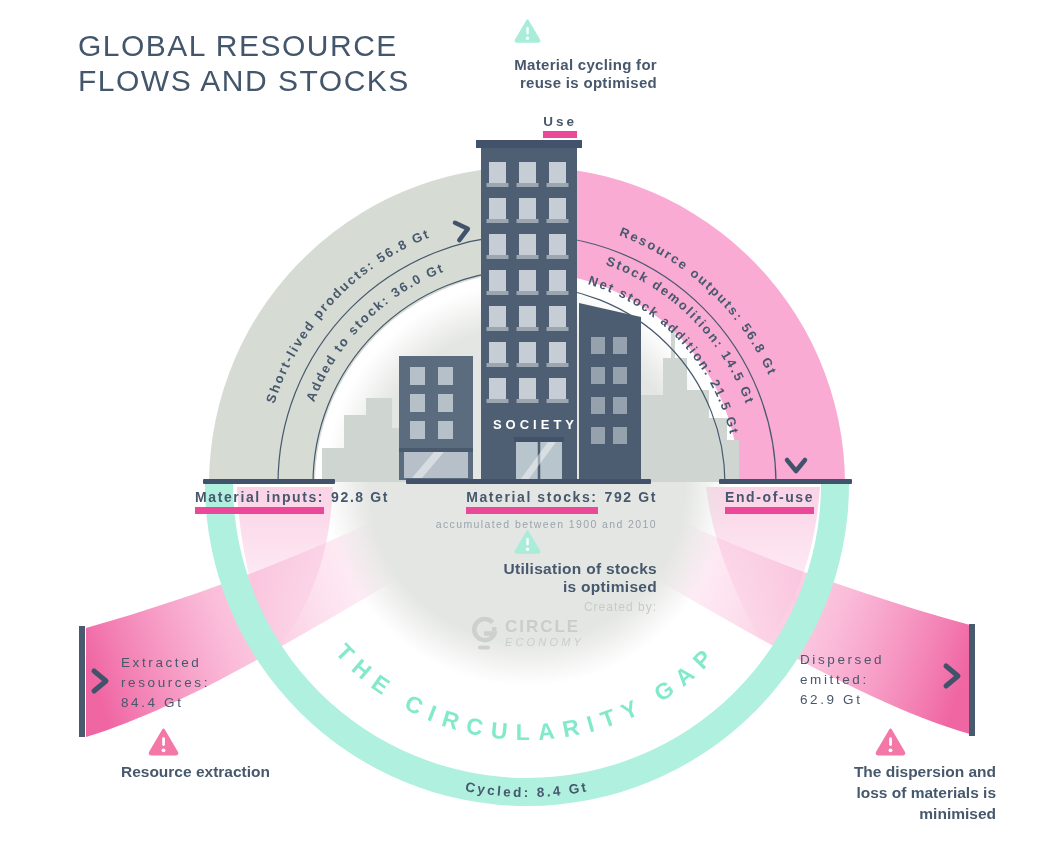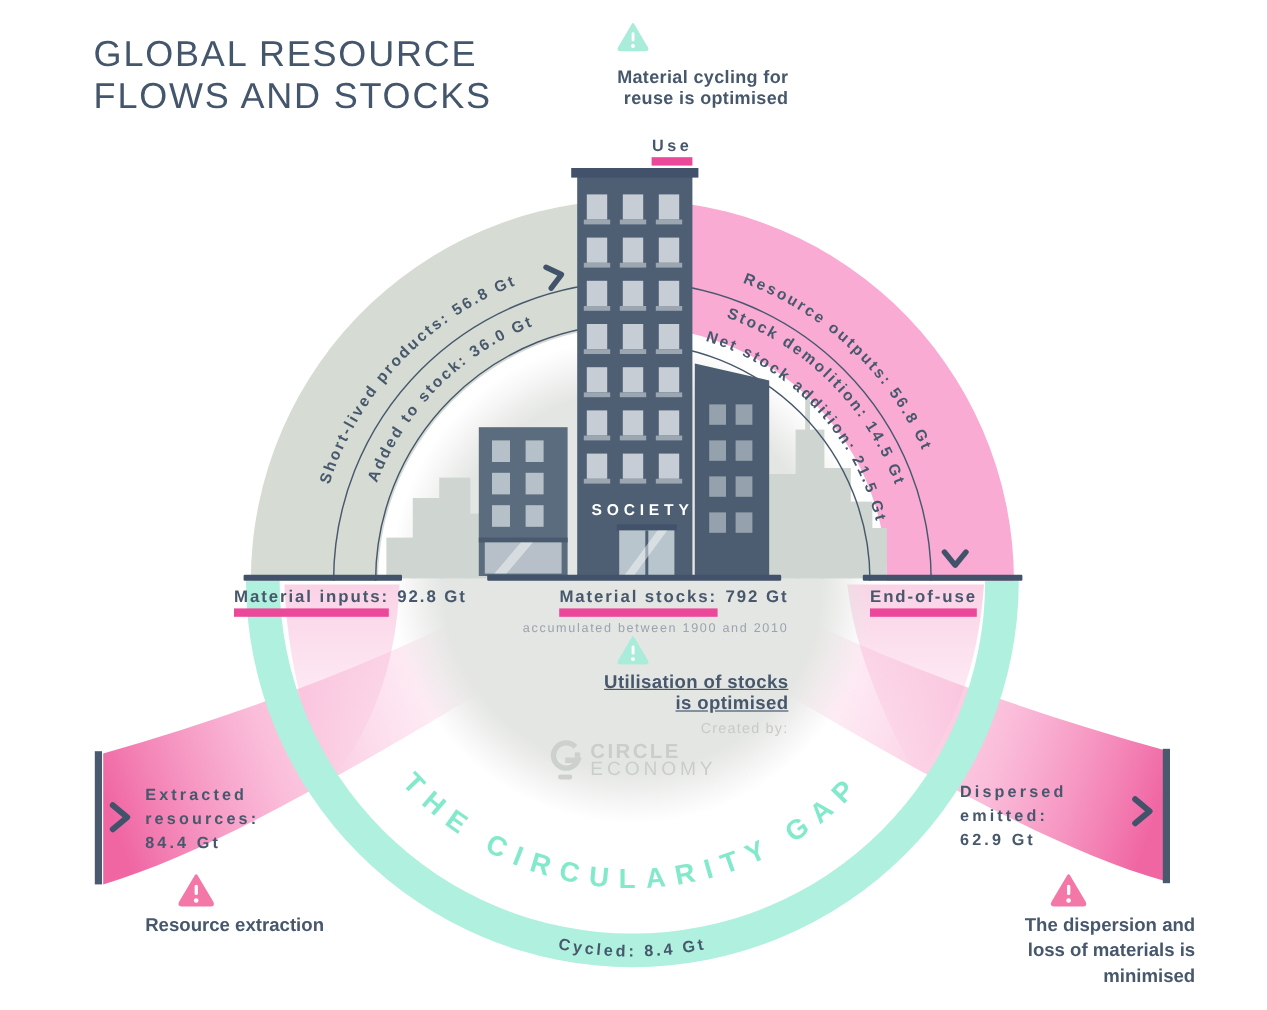--- a/index.html
+++ b/index.html
@@ -13,22 +13,22 @@
   .cap-lg{font-size:15.5px;line-height:21px;font-weight:bold;}
   .use{font-size:13.5px;font-weight:bold;letter-spacing:3px;}
   .ul{display:inline-block;border-bottom:7px solid #ec4899;padding-bottom:2px;}
   .base-lab{font-size:14px;font-weight:bold;letter-spacing:1.6px;white-space:nowrap;}
   .base-val{margin-left:7px;}
   .note{font-size:10.5px;letter-spacing:1.4px;color:#9aa4ad;margin-top:4px;font-weight:normal;}
   .society{font-size:13px;font-weight:bold;letter-spacing:4px;color:#ffffff;}
   .credit{font-size:12px;letter-spacing:1px;color:#c7cbc7;}
   .logo-row{display:flex;align-items:center;justify-content:center;gap:7px;color:#caceca;}
   .logo-t1{font-size:17px;font-weight:bold;letter-spacing:2px;line-height:17px;}
-  .logo-t2{font-size:16px;letter-spacing:3.2px;line-height:14px;}
-  .flowtxt{font-size:13.5px;font-weight:bold;letter-spacing:2.6px;line-height:20px;white-space:nowrap;}
+  .logo-t2{font-size:11px;letter-spacing:3.2px;line-height:14px;font-style:italic;}
+  .flowtxt{font-size:13.5px;font-weight:normal;letter-spacing:2.6px;line-height:20px;white-space:nowrap;}
   .warn{line-height:0;}
 </style>
 </head>
 <body>
 
 <div id="stage">
 
 <svg id="art" width="1056" height="842" viewBox="0 0 1056 842">
   <defs>
     <radialGradient id="discG" gradientUnits="userSpaceOnUse" cx="527" cy="484" r="202">
@@ -253,21 +253,21 @@
 </div>
 
 <div class="abs warn" style="left:514px;top:529px;">
   <svg width="27" height="26" viewBox="0 0 26 25">
     <path d="M13 2.2 L24.2 21.2 Q25 22.8 23 22.8 H3 Q1 22.8 1.8 21.2 Z" fill="#a9ecda" stroke="#a9ecda" stroke-width="2" stroke-linejoin="round"></path>
     <rect x="11.9" y="8.6" width="2.3" height="7.2" rx="1.1" fill="#fff"></rect>
     <circle cx="13" cy="19.5" r="1.6" fill="#fff"></circle>
   </svg>
 </div>
 
-<div class="abs ctr cap" style="left:397px;top:560px;width:260px;font-size:15.5px;text-decoration:underline;">
+<div class="abs ctr cap" style="left:397px;top:560px;width:260px;font-size:15.5px;">
   <div>Utilisation of stocks</div>
   <div>is optimised</div>
 </div>
 
 <div class="abs ctr credit" style="left:397px;top:600px;width:260px;">Created by:</div>
 
 <div class="abs logo-row" style="left:397px;top:616px;width:260px;">
   <span style="line-height:0;">
     <svg width="28" height="34" viewBox="0 0 28 34">
       <path d="M 22.5 6.5 A 10.5 10.5 0 1 0 24.5 17.5 L 14 17.5" fill="none" stroke="#cdd1cd" stroke-width="4.5"></path>

